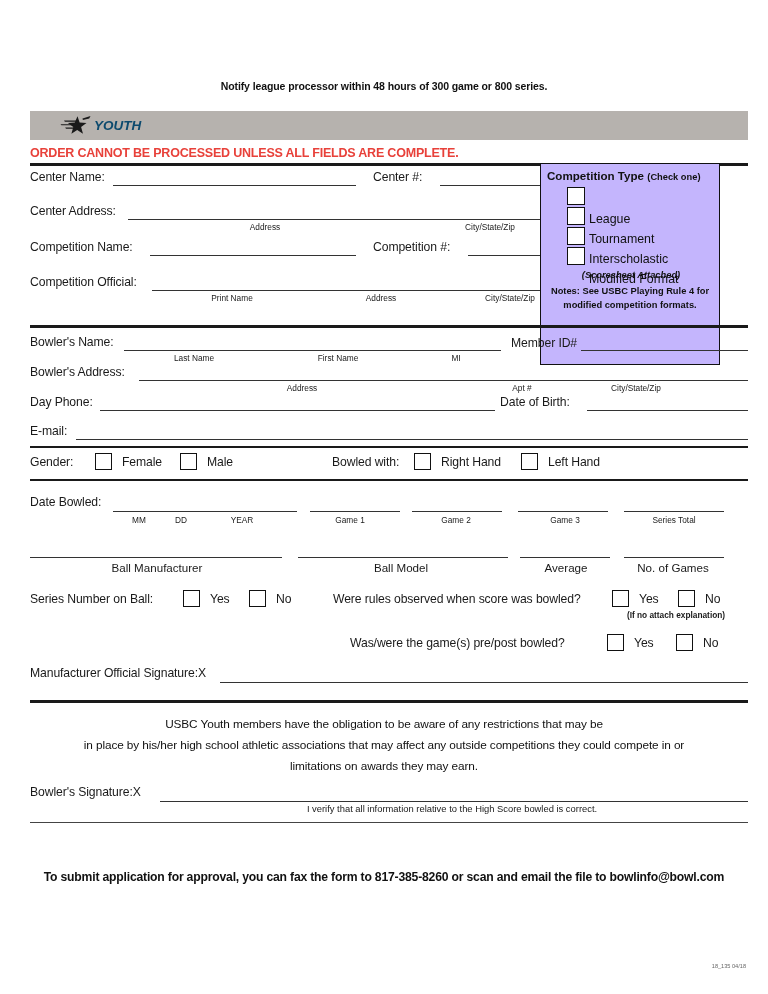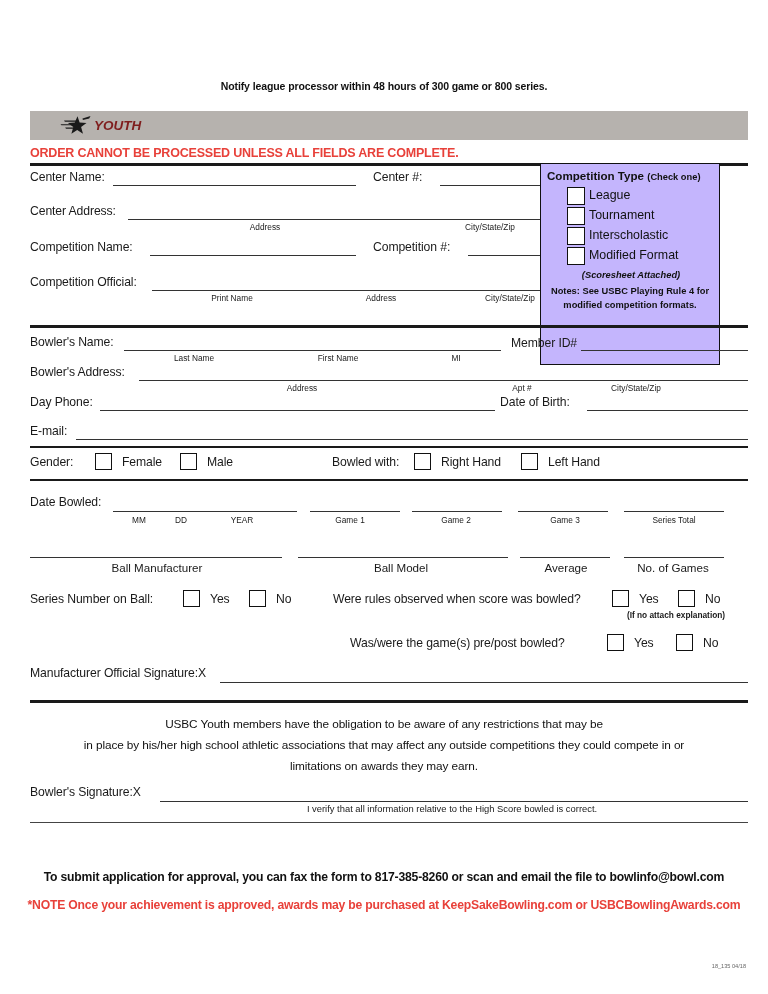--- a/index.html
+++ b/index.html
@@ -13,21 +13,21 @@
 
   
   .notice{width:100%;text-align:center;font-size:10.5px;font-weight:bold;letter-spacing:-0.1px;}
 
   
   .banner{position:absolute;left:30px;top:111px;width:718px;height:29px;background:#b6b2ae;}
   .banner-title{position:absolute;left:163px;top:117px;font-size:13px;font-weight:bold;
                 color:#fff;letter-spacing:-0.2px;white-space:nowrap;}
   .logo{position:absolute;left:56px;top:114px;width:104px;height:24px;}
   .logo-word{position:absolute;left:38px;top:4px;font-size:13.5px;font-weight:bold;
-             font-style:italic;color:#7f1d1d;letter-spacing:0px;}
+             font-style:italic;color:#0c4a6e;letter-spacing:0px;}
 
   
   .red-head{position:absolute;left:30px;top:146px;font-size:12.5px;font-weight:bold;
             color:#e8413a;letter-spacing:-0.2px;white-space:nowrap;}
 
   
   .rule{position:absolute;background:#1a1a1a;}
   .rule-thick{height:2.5px;}
   .rule-thin{height:1.2px;}
   .rule-med{height:1.6px;}
@@ -38,21 +38,21 @@
         transform:translateX(-50%);}
   .blank{position:absolute;background:#333;height:1.2px;}
 
   
   .ctbox{position:absolute;left:540px;top:163px;width:180px;height:202px;
          border:1.6px solid #111;box-sizing:border-box;background:#c4b5fd;}
   .ct-title{position:absolute;left:6px;top:5px;font-size:11.6px;font-weight:bold;white-space:nowrap;}
   .ct-title .chk{font-size:9.3px;font-weight:bold;}
   .ct-box{position:absolute;left:26px;width:18px;height:18px;border:1.8px solid #111;
           box-sizing:border-box;background:#fff;}
-  .ct-lab{position:absolute;left:48px;font-size:12.4px;white-space:nowrap;}
+  .ct-lab{position:absolute;left:48px;font-size:12.4px;white-space:nowrap;margin-top:24px;}
   .ct-score{position:absolute;left:90px;top:106px;font-size:9.3px;font-style:italic;
             font-weight:bold;transform:translateX(-50%);white-space:nowrap;}
   .ct-note{position:absolute;left:89px;font-size:9.3px;font-weight:bold;
            transform:translateX(-50%);white-space:nowrap;}
 
   
   .cb{position:absolute;width:17px;height:17px;border:1.7px solid #111;
       box-sizing:border-box;background:#fff;}
   .cb-thin{border-width:1.2px;}
 
@@ -222,16 +222,15 @@
   <div class="para" style="top:738px;">in place by his/her high school athletic associations that may affect any outside competitions they  could compete in or</div>
   <div class="para" style="top:759px;">limitations on awards they may earn.</div>
 
   <div class="lab" style="left:30px;top:785px;">Bowler's Signature:X</div>
   <div class="blank" style="left:160px;top:801px;width:588px;"></div>
   <div class="subc" style="left:452px;top:803px;font-size:9.4px;">I verify that all information relative to the High Score bowled is correct.</div>
 
   <div class="rule rule-thin" style="left:30px;top:822px;width:718px;background:#444;"></div>
 
   <div class="foot" style="top:870px;">To submit application for approval, you can fax the form to 817-385-8260 or scan and email the file to bowlinfo@bowl.com</div>
-  <div class="foot foot-red" style="top:898px;">*NOTE Once your achievement is approved, awards may be purchased at KeepSakeBowling.com or USBCBowlingAwards.com</div>
   <div class="code">18_135 04/18</div>
 
 </div>
 
 </body></html>

